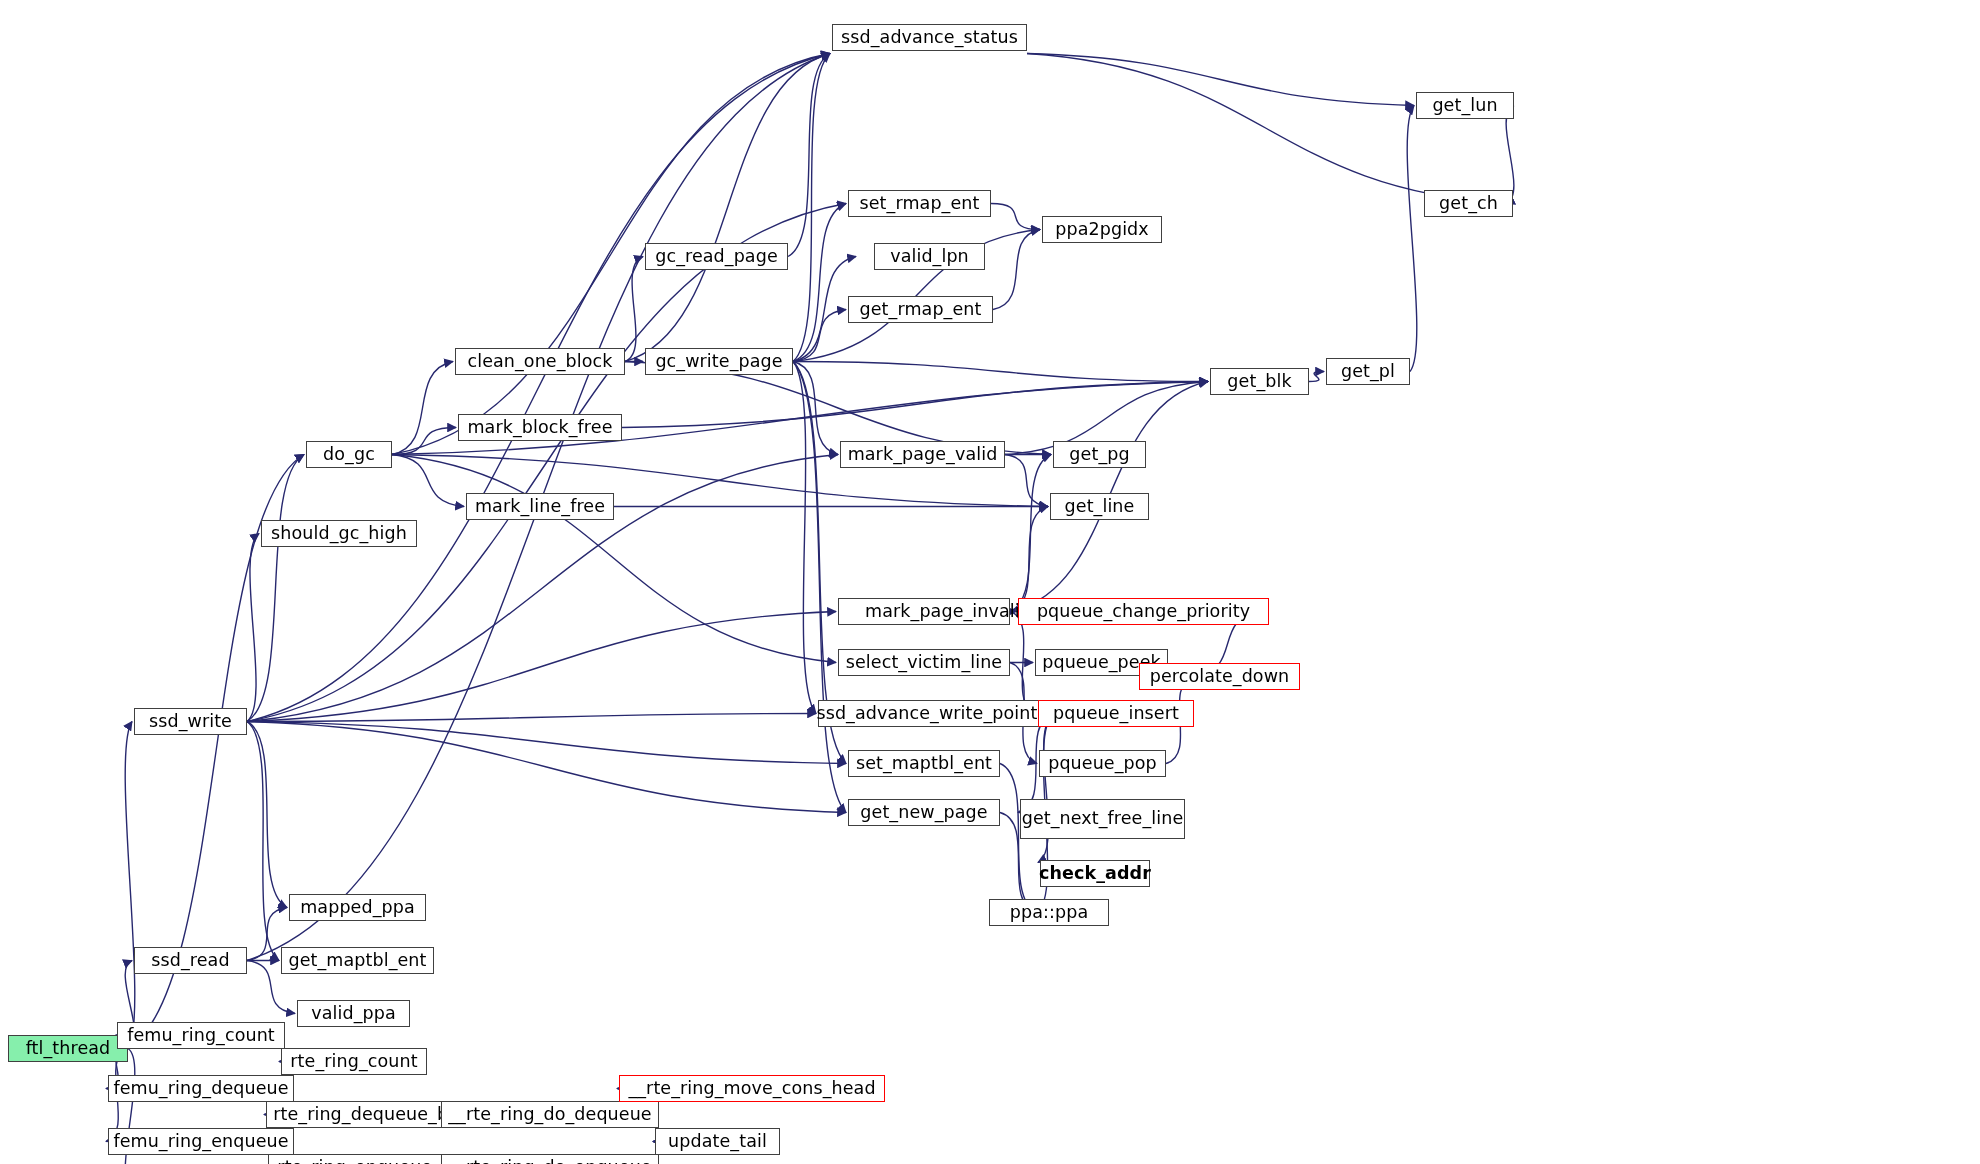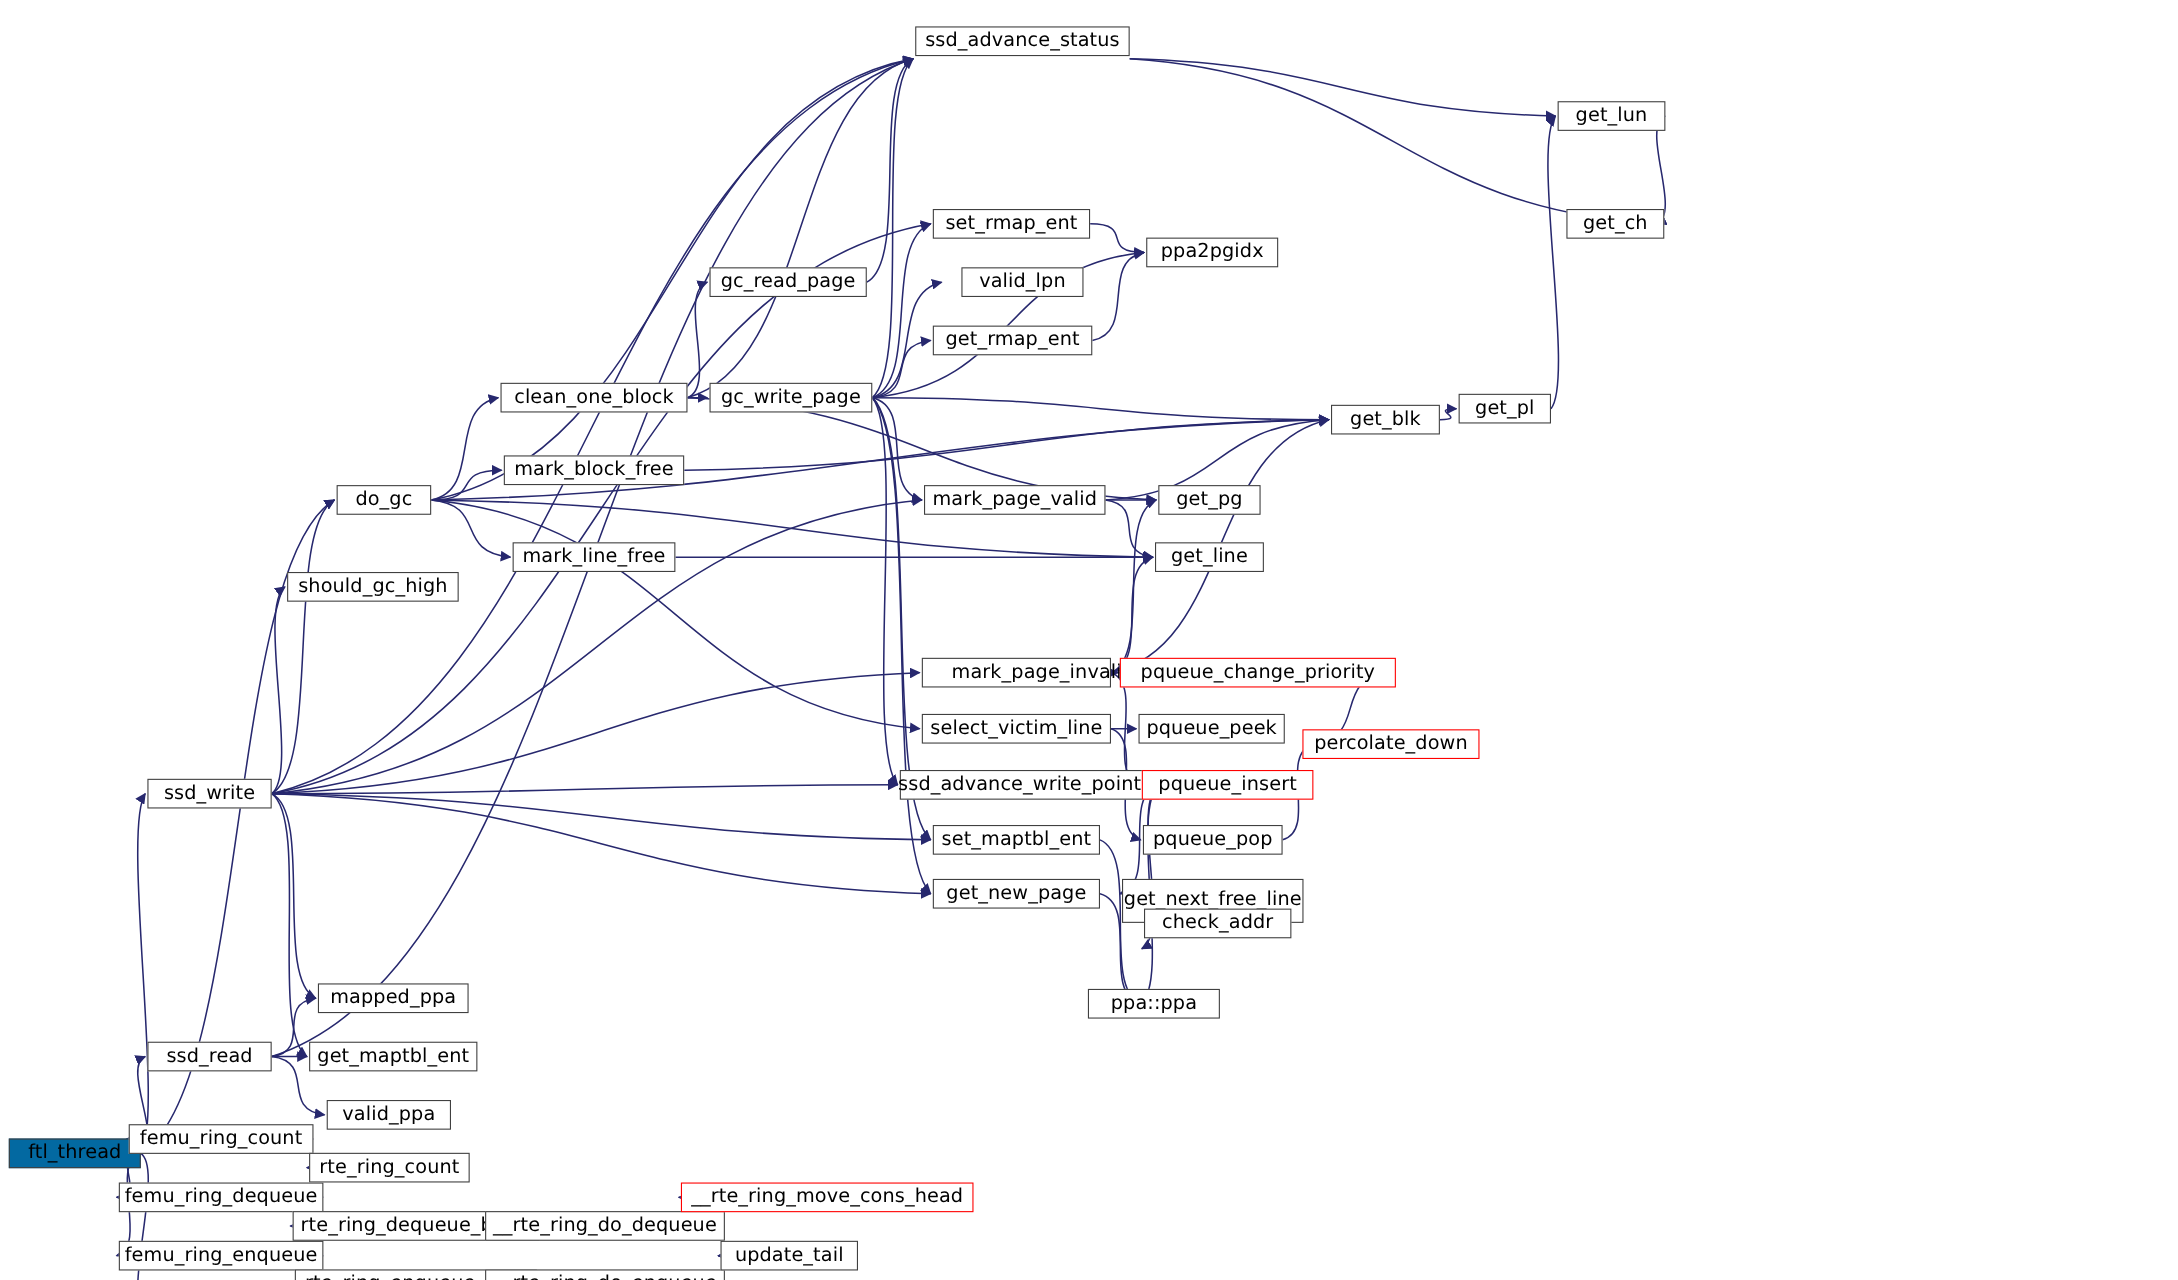--- a/index.html
+++ b/index.html
@@ -4,21 +4,21 @@
 <style>
   html,body{margin:0;padding:0;background:#ffffff;}
   #canvas{position:relative;width:1980px;height:1164px;background:#ffffff;
           font-family:"DejaVu Sans","Liberation Sans",sans-serif;overflow:hidden;}
   svg.edges{position:absolute;left:0;top:0;width:1980px;height:1164px;}
   .node{position:absolute;box-sizing:border-box;display:flex;align-items:center;
         justify-content:center;background:#ffffff;border:1px solid #404040;
         color:#000000;white-space:nowrap;line-height:1;}
   .node .lbl{font-size:17.5px;letter-spacing:0.1px;}
   .node.red{border:1px solid #ff0000;}
-  .node.root{background:#0369a1;border:1px solid #404040;}
+  .node.root{background:#86efac;border:1px solid #404040;}
 </style>
 </head>
 <body>
 
 <div id="canvas">
   <svg class="edges" viewBox="0 0 1980 1164" xmlns="http://www.w3.org/2000/svg">
     <defs>
       <marker id="arrow" viewBox="0 0 10 10" refX="9" refY="5" markerWidth="7" markerHeight="7" orient="auto-start-reverse">
         <path d="M 0 0 L 10 5 L 0 10 z" fill="#27286e"></path>
       </marker>
@@ -223,27 +223,27 @@
       </div>
       <div class="node red" style="left: 1038px; top: 700px; width: 156px; height: 27px;">
         <span class="lbl">pqueue_insert</span>
       </div>
       <div class="node" style="left: 1039px; top: 750px; width: 127px; height: 27px;">
         <span class="lbl">pqueue_pop</span>
       </div>
       <div class="node" style="left: 1020px; top: 799px; width: 165px; height: 40px;">
         <span class="lbl">get_next_free_line</span>
       </div>
-      <div class="node" style="left: 1040px; top: 826px; width: 134px; height: 27px;">
+      <div class="node" style="left: 1040px; top: 860px; width: 110px; height: 27px; font-weight: bold;">
         <span class="lbl">check_addr</span>
       </div>
       <div class="node" style="left: 989px; top: 899px; width: 120px; height: 27px;">
         <span class="lbl">ppa::ppa</span>
       </div>
-      <div class="node red" style="left: 1184px; top: 663px; width: 161px; height: 27px;">
+      <div class="node red" style="left: 1139px; top: 663px; width: 161px; height: 27px;">
         <span class="lbl">percolate_down</span>
       </div>
       <div class="node" style="left: 1210px; top: 368px; width: 99px; height: 27px;">
         <span class="lbl">get_blk</span>
       </div>
       <div class="node" style="left: 1326px; top: 358px; width: 84px; height: 27px;">
         <span class="lbl">get_pl</span>
       </div>
       <div class="node" style="left: 1416px; top: 92px; width: 98px; height: 27px;">
         <span class="lbl">get_lun</span>

